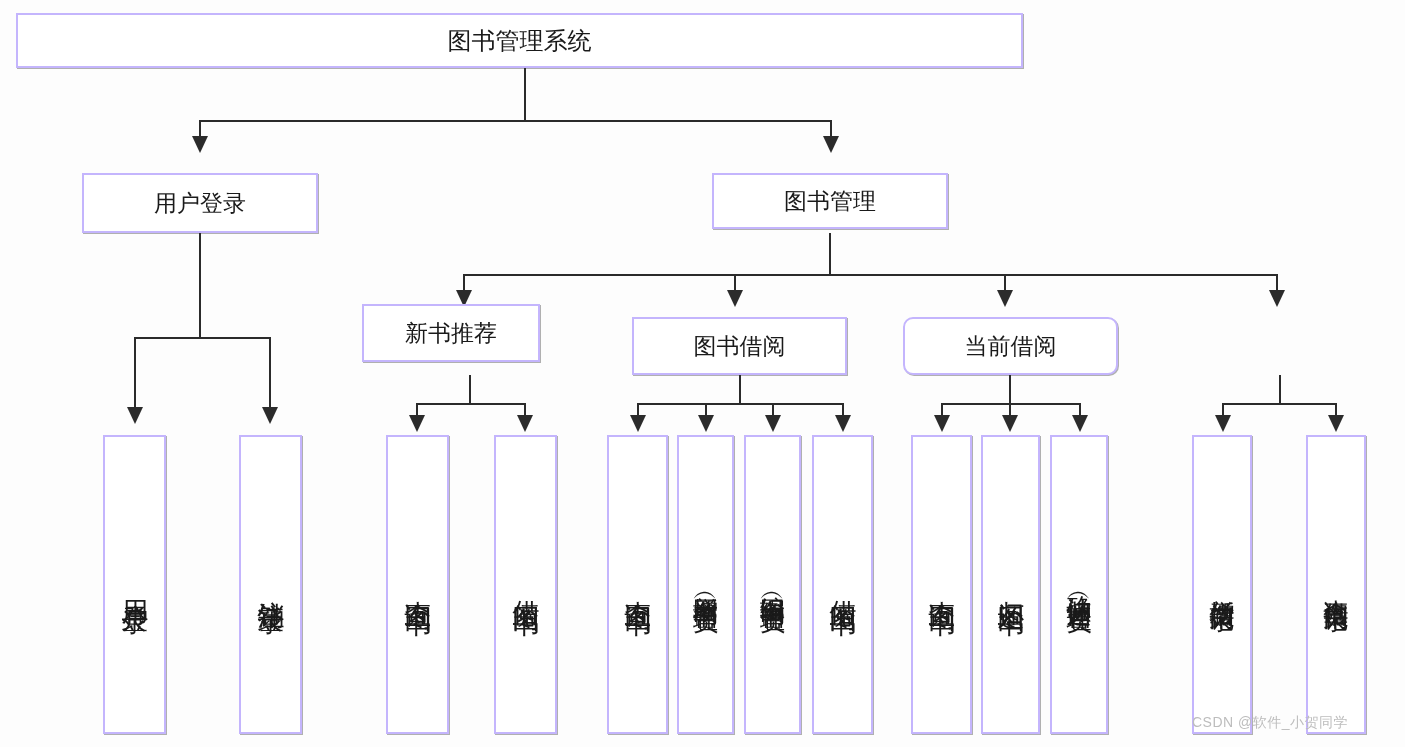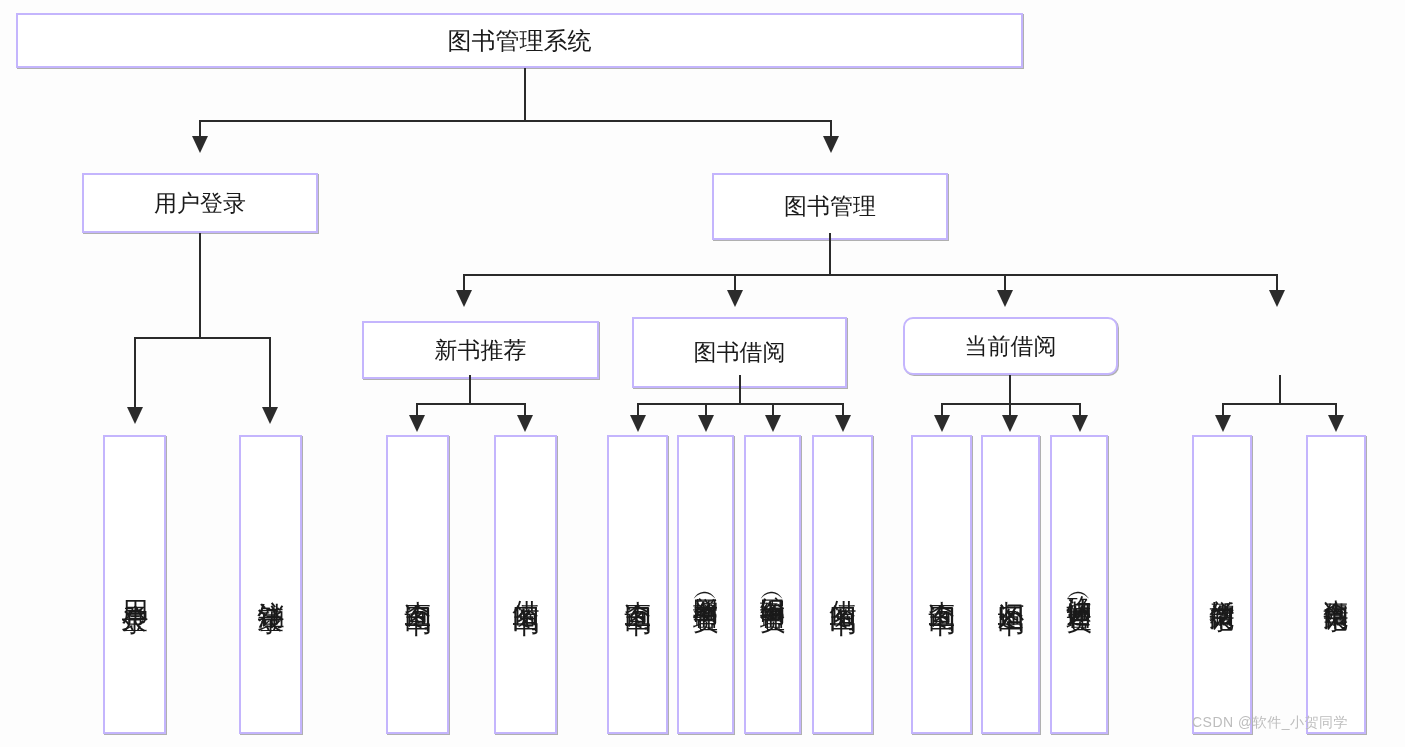--- a/index.html
+++ b/index.html
@@ -94,21 +94,21 @@
   <div class="seg h" style="left:199px; top:120px; width:633px; height:2px;"></div>
 
   <div class="seg v" style="left:199px; top:120px; width:2px; height:18px;"></div>
   <div class="arrow" style="left:192px; top:136px;"></div>
   <div class="seg v" style="left:830px; top:120px; width:2px; height:18px;"></div>
   <div class="arrow" style="left:823px; top:136px;"></div>
 
   <div class="node horiz" style="left:82px; top:173px; width:236px; height:60px;">
     <span class="lbl">用户登录</span>
   </div>
-  <div class="node horiz" style="left:712px; top:173px; width:236px; height:67px;">
+  <div class="node horiz" style="left:712px; top:173px; width:236px; height:56px;">
     <span class="lbl">图书管理</span>
   </div>
 
   <div class="seg v" style="left:199px; top:233px; width:2px; height:105px;"></div>
   <div class="seg h" style="left:134px; top:337px; width:136px; height:2px;"></div>
   <div class="seg v" style="left:134px; top:337px; width:2px; height:72px;"></div>
   <div class="arrow" style="left:127px; top:407px;"></div>
   <div class="seg v" style="left:269px; top:337px; width:2px; height:72px;"></div>
   <div class="arrow" style="left:262px; top:407px;"></div>
 
@@ -116,24 +116,24 @@
   <div class="seg h" style="left:463px; top:274px; width:815px; height:2px;"></div>
   <div class="seg v" style="left:463px; top:274px; width:2px; height:18px;"></div>
   <div class="arrow" style="left:456px; top:290px;"></div>
   <div class="seg v" style="left:734px; top:274px; width:2px; height:18px;"></div>
   <div class="arrow" style="left:727px; top:290px;"></div>
   <div class="seg v" style="left:1004px; top:274px; width:2px; height:18px;"></div>
   <div class="arrow" style="left:997px; top:290px;"></div>
   <div class="seg v" style="left:1276px; top:274px; width:2px; height:18px;"></div>
   <div class="arrow" style="left:1269px; top:290px;"></div>
 
-  <div class="node horiz" style="left:362px; top:321px; width:237px; height:58px;align-items:center;">
+  <div class="node horiz" style="left:362px; top:304px; width:178px; height:58px;align-items:center;">
     <span class="lbl">新书推荐</span>
   </div>
-  <div class="node horiz" style="left:632px; top:317px; width:215px; height:71px;">
+  <div class="node horiz" style="left:632px; top:317px; width:215px; height:58px;">
     <span class="lbl">图书借阅</span>
   </div>
   <div class="node horiz" style="left:903px; top:317px; width:215px; height:58px;border-radius:10px;">
     <span class="lbl">当前借阅</span>
   </div>
 
   <div class="seg v" style="left:469px; top:375px; width:2px; height:30px;"></div>
   <div class="seg h" style="left:416px; top:403px; width:110px; height:2px;"></div>
   <div class="seg v" style="left:416px; top:403px; width:2px; height:14px;"></div>
   <div class="arrow" style="left:409px; top:415px;"></div>

